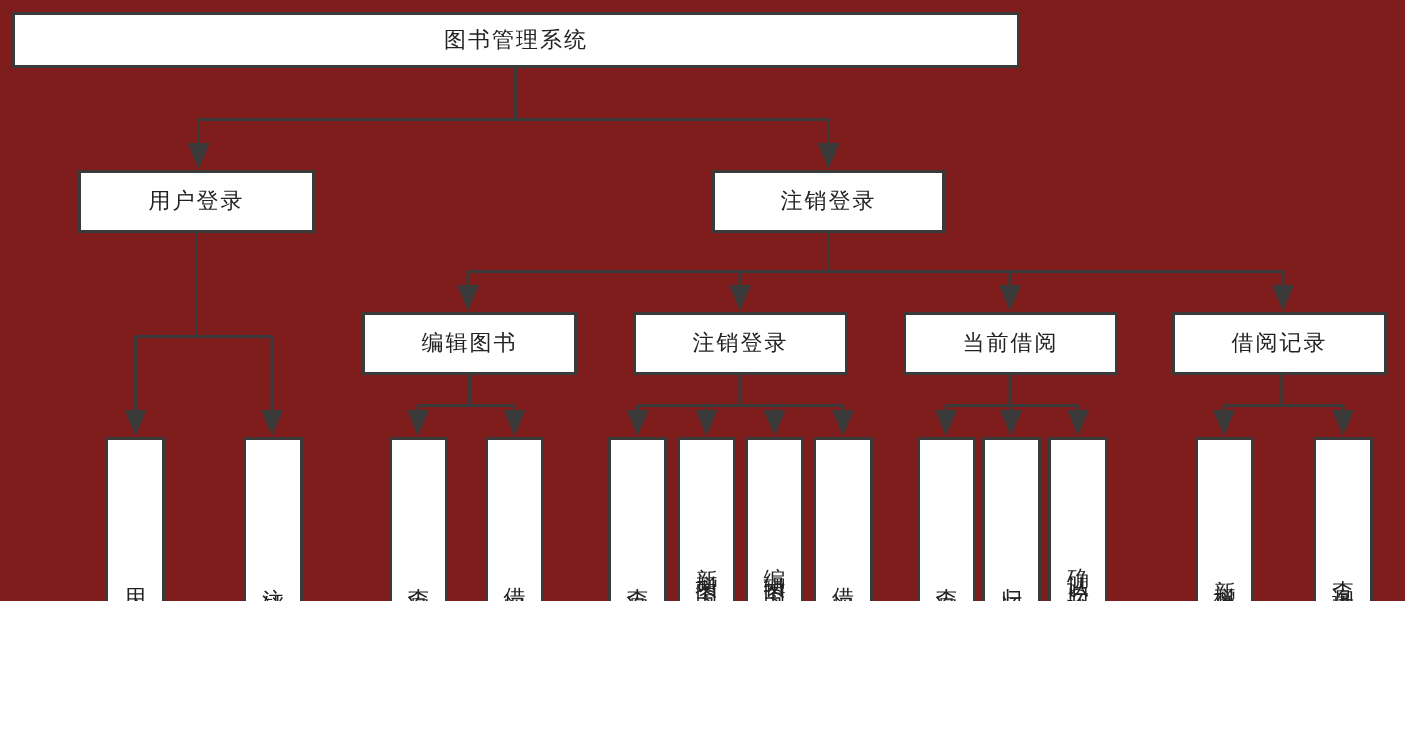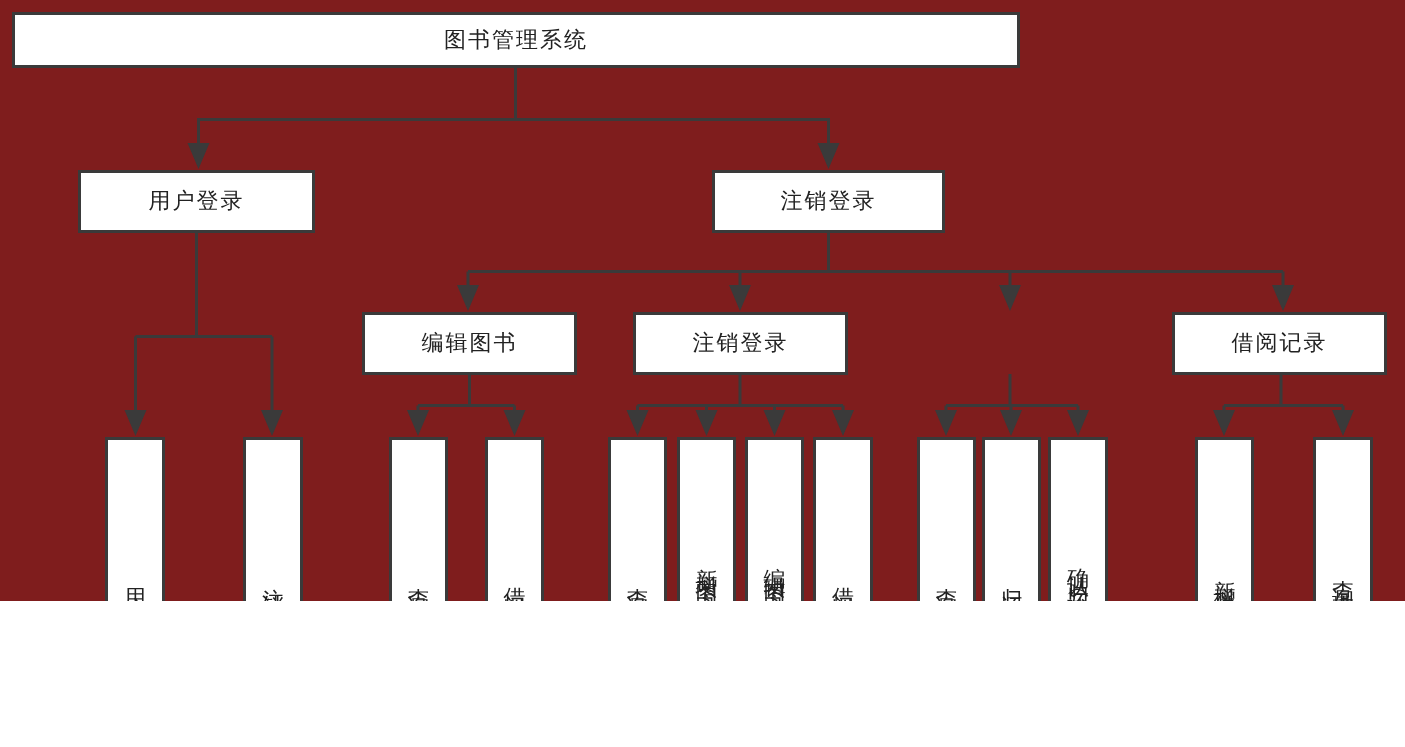--- a/index.html
+++ b/index.html
@@ -62,20 +62,21 @@
          M1213 410h22l-11 26z M1332 410h22l-11 26z"></path>
   </svg>
 
   <div class="node" style="left:12px;top:12px;width:1008px;height:56px">图书管理系统</div>
 
   <div class="node" style="left:78px;top:170px;width:237px;height:63px">用户登录</div>
   <div class="node" style="left:712px;top:170px;width:233px;height:63px">注销登录</div>
 
   <div class="node" style="left:362px;top:312px;width:215px;height:63px">编辑图书</div>
   <div class="node" style="left:633px;top:312px;width:215px;height:63px">注销登录</div>
+  <div class="node" style="left:903px;top:312px;width:215px;height:63px">当前借阅</div>
   <div class="node" style="left:1172px;top:312px;width:215px;height:63px">借阅记录</div>
 
   <div class="node vnode" style="left:105px;top:437px;width:60px;height:298px">用户登录</div>
   <div class="node vnode" style="left:243px;top:437px;width:60px;height:298px">注销登录</div>
 
   <div class="node vnode" style="left:389px;top:437px;width:59px;height:298px">查询图书</div>
   <div class="node vnode" style="left:485px;top:437px;width:59px;height:298px">借阅图书</div>
 
   <div class="node vnode" style="left:608px;top:437px;width:59px;height:298px">查询图书</div>
   <div class="node vnode" style="left:677px;top:437px;width:59px;height:298px">新增图书（管理员）</div>

